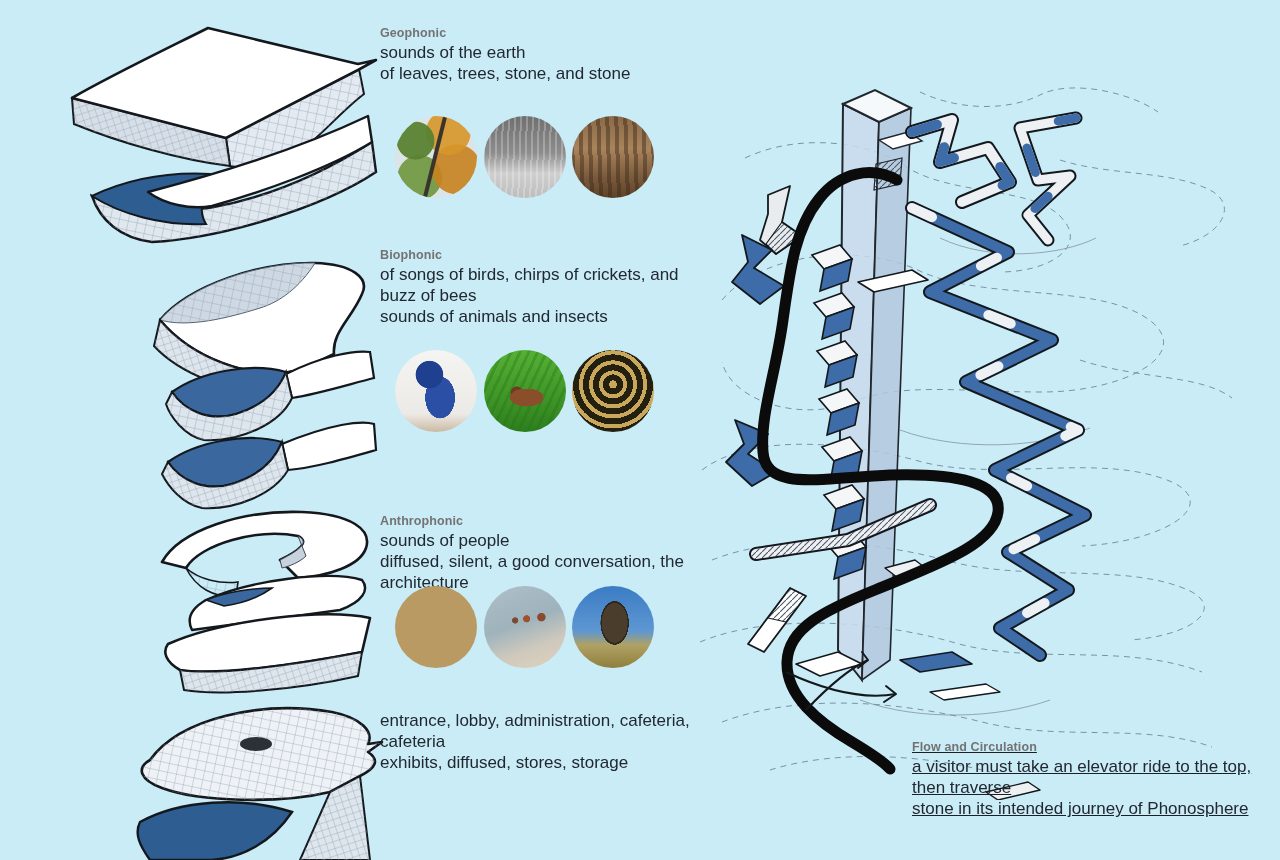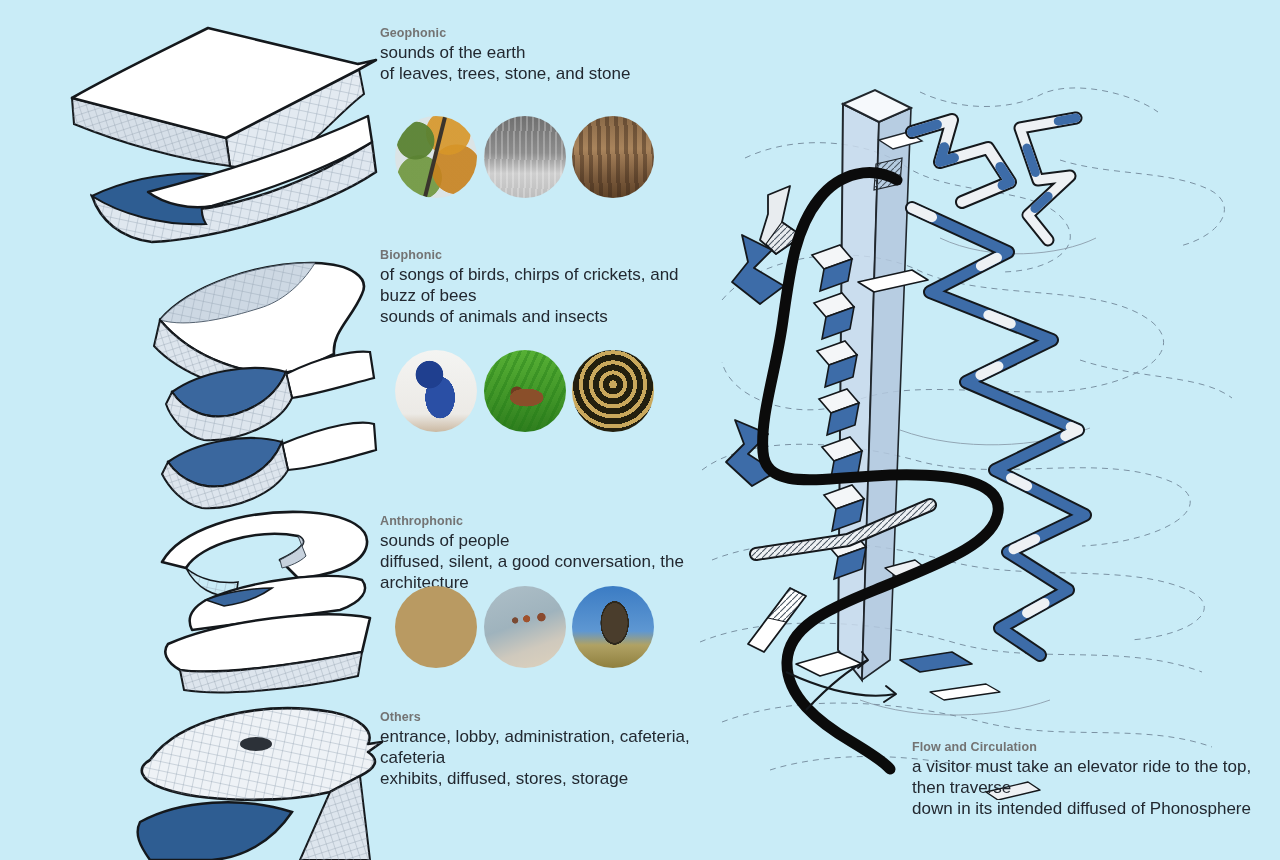--- a/index.html
+++ b/index.html
@@ -156,21 +156,20 @@
   <h3>Biophonic</h3>
   <p>of songs of birds, chirps of crickets, and buzz of bees</p>
   <p>sounds of animals and insects</p>
 </div>
 <div class="textblock" style="left:380px;top:514px;">
   <h3>Anthrophonic</h3>
   <p>sounds of people</p>
   <p>diffused, silent, a good conversation, the architecture</p>
 </div>
 <div class="textblock" style="left:380px;top:710px;">
-  <h3>Others</h3>
   <p>entrance, lobby, administration, cafeteria, cafeteria</p>
   <p>exhibits, diffused, stores, storage</p>
 </div>
 
 <div class="abs" style="left:0;top:0;">
   <div>
       <div class="photo ph-autumn-leaves" style="left: 395px; top: 116px;"></div>
       <div class="photo ph-rain-on-water" style="left: 484px; top: 116px;"></div>
       <div class="photo ph-cave-stone" style="left: 572px; top: 116px;"></div>
     </div>
@@ -277,17 +276,17 @@
            C872,754 884,762 890,769" fill="none" stroke="#0b0b0b" stroke-width="11" stroke-linecap="round"></path>
 
   <g fill="none" stroke="#14181c" stroke-width="2">
     <path d="M806,710 Q842,672 868,660"></path>
     <path d="M868,660 L862,652 M868,660 L858,668" stroke-linecap="round"></path>
     <path d="M786,672 Q850,702 896,694"></path>
     <path d="M896,694 L886,686 M896,694 L884,702" stroke-linecap="round"></path>
   </g>
 </svg>
 
-<div class="textblock flowblock" style="left:912px;top:740px;">
+<div class="textblock flowblock" style="left:912px;top:740px;text-decoration:underline;">
   <h3>Flow and Circulation</h3>
   <p>a visitor must take an elevator ride to the top, then traverse</p>
-  <p>down in its intended diffused of Phonosphere</p>
+  <p>stone in its intended journey of Phonosphere</p>
 </div>
 
 </body></html>

